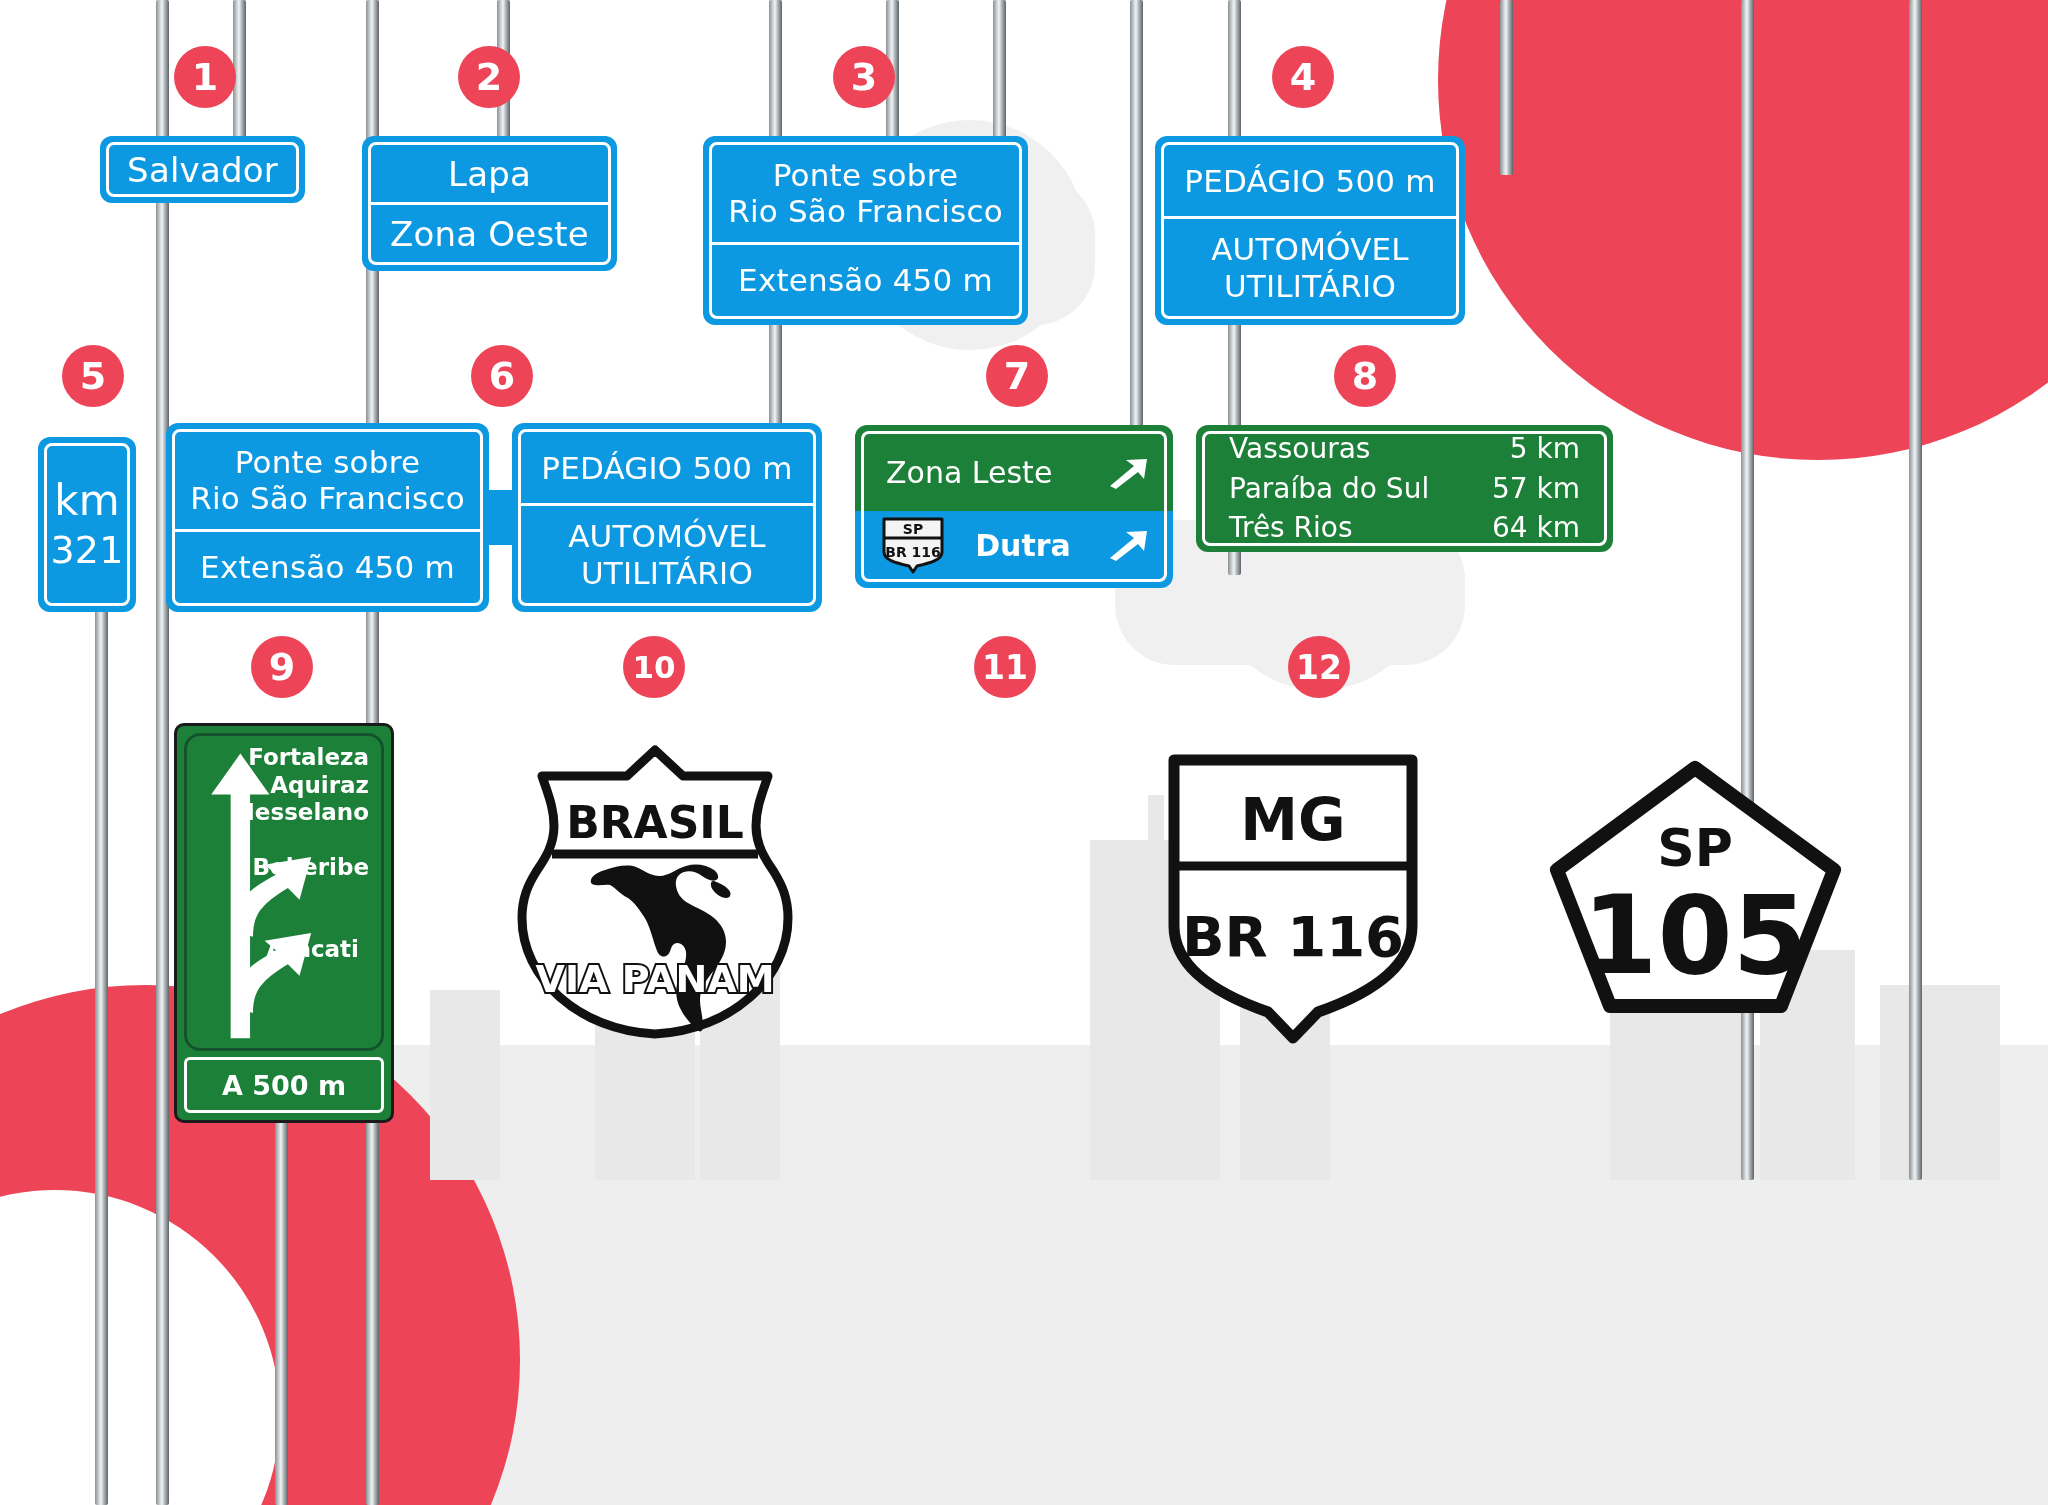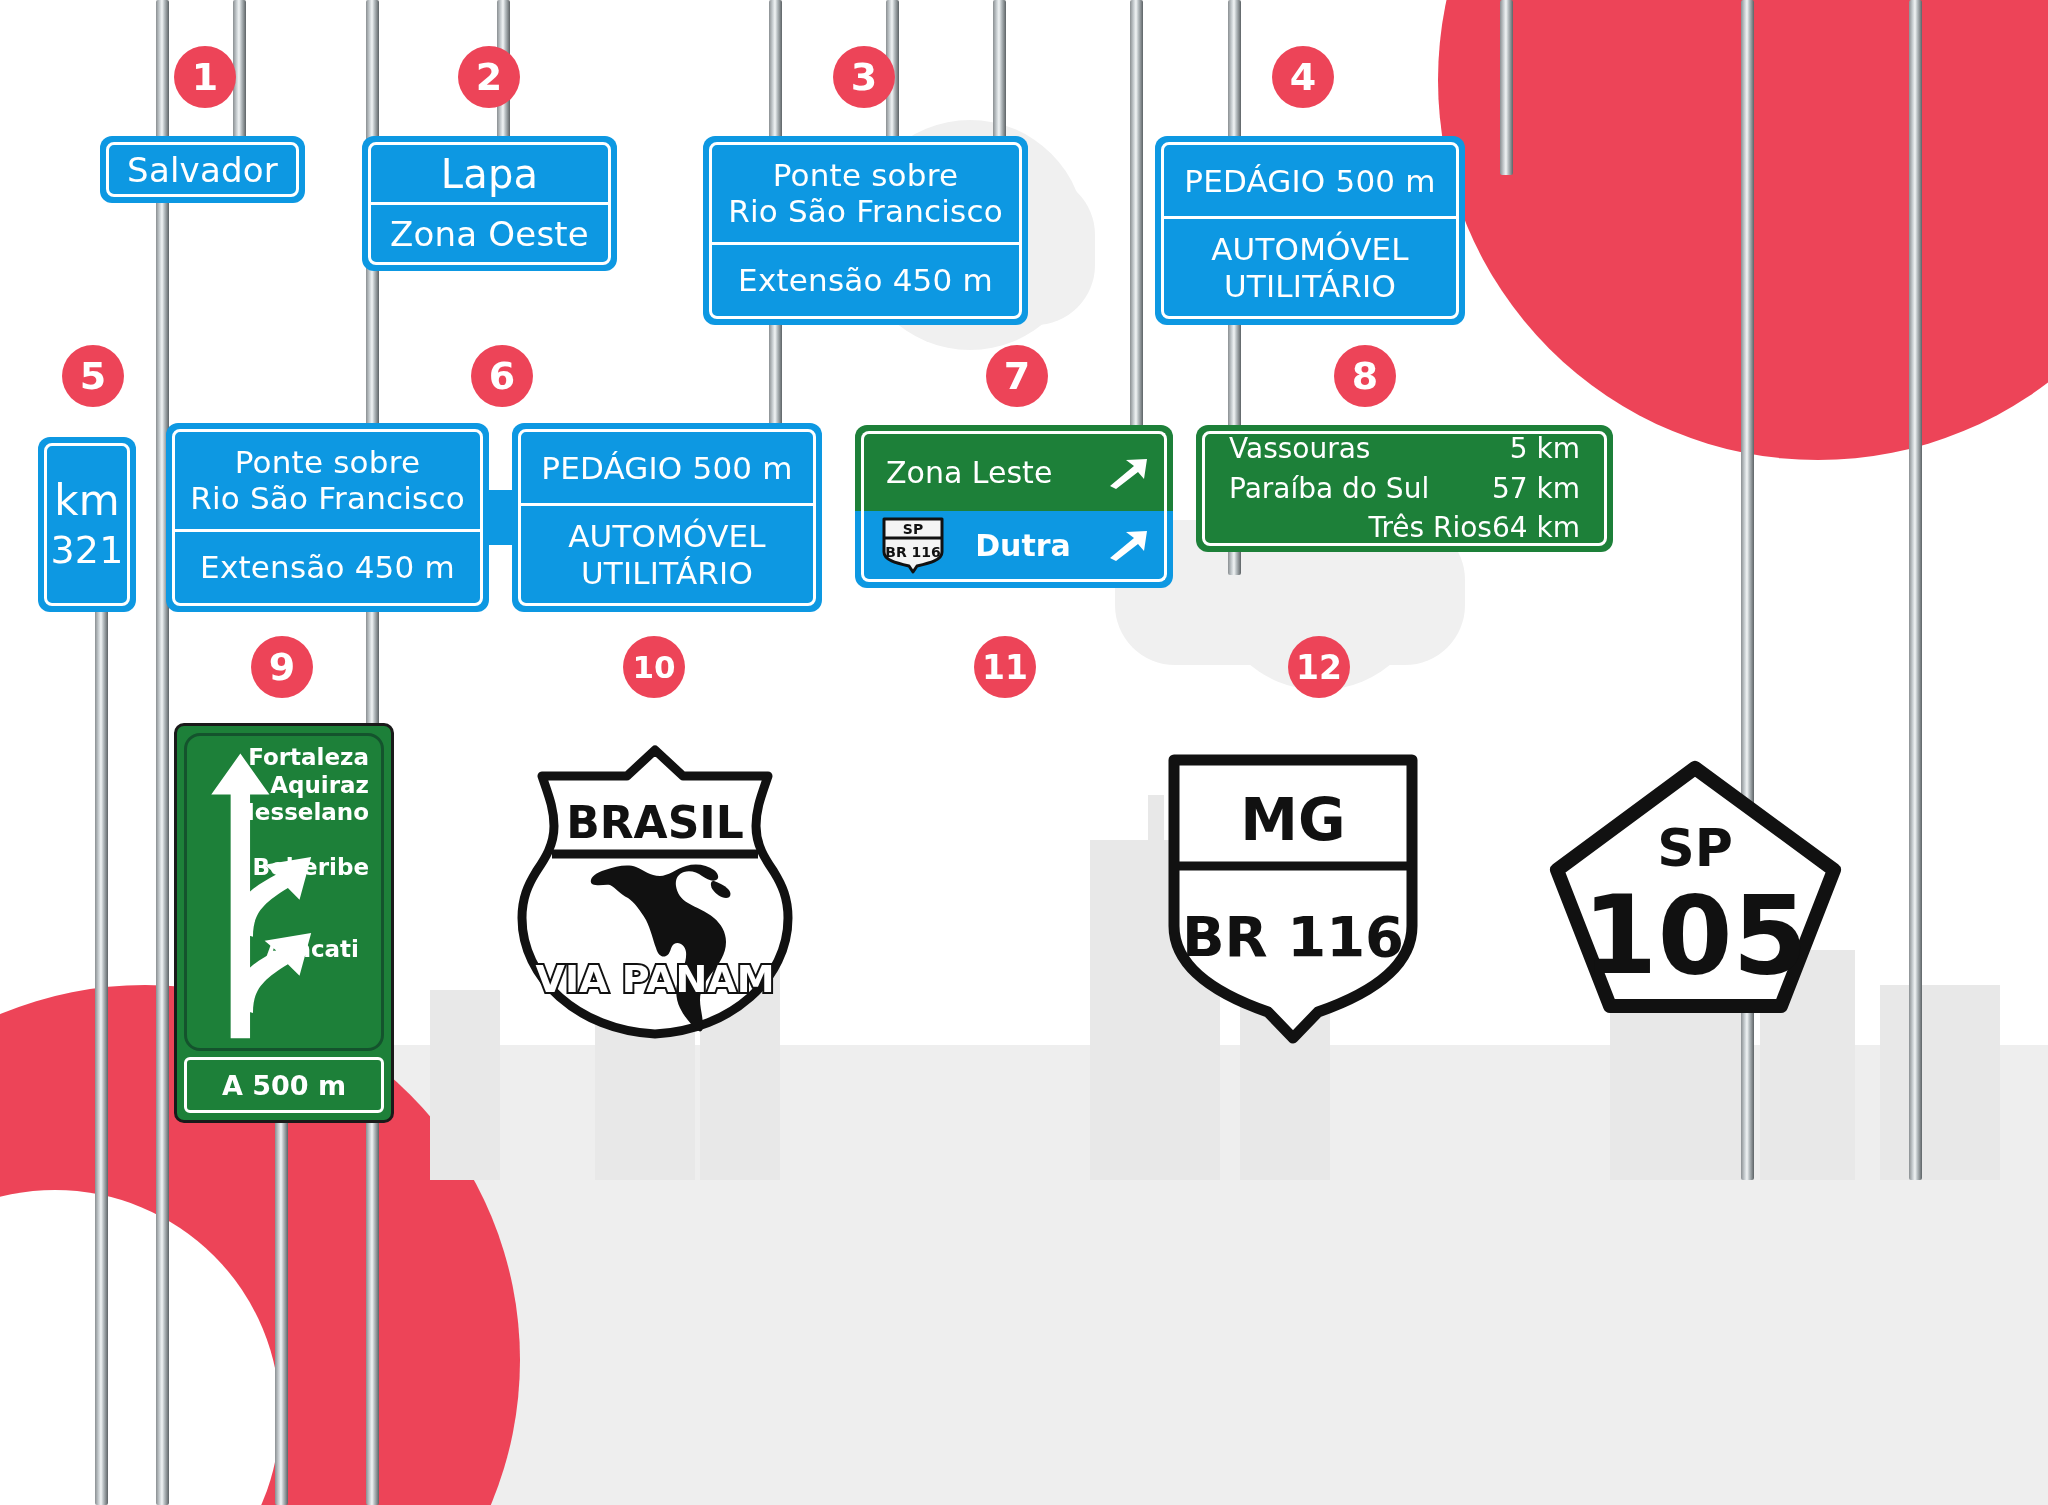--- a/index.html
+++ b/index.html
@@ -127,21 +127,21 @@
     </div>
 
   <div class="sign blue" style="left:100px;top:136px;width:205px;height:67px;">
     <div class="inner">
       <div class="row" style="flex:1;font-size:34px;">Salvador</div>
     </div>
   </div>
 
   <div class="sign blue" style="left:362px;top:136px;width:255px;height:135px;">
     <div class="inner">
-      <div class="row" style="flex:1;font-size:40px;">Lapa</div>
+      <div class="row" style="flex:1;font-size:34px;">Lapa</div>
       <div class="divider"></div>
       <div class="row" style="flex:1;font-size:34px;">Zona Oeste</div>
     </div>
   </div>
 
   <div class="sign blue" style="left:703px;top:136px;width:325px;height:189px;">
     <div class="inner">
       <div class="row" style="flex:1.35;flex-direction:column;font-size:31px;line-height:1.18;">
         <span>Ponte sobre</span>
         <span>Rio São Francisco</span>
@@ -224,21 +224,21 @@
   <div class="sign green" style="left:1196px;top:425px;width:417px;height:127px;">
     <div class="inner" style="padding:14px 24px;justify-content:center;">
       <div style="display:flex;justify-content:space-between;color:#fff;font-size:28px;line-height:1.42;">
         <span>Vassouras</span>
         <span>5 km</span>
       </div>
       <div style="display:flex;justify-content:space-between;color:#fff;font-size:28px;line-height:1.42;">
         <span>Paraíba do Sul</span>
         <span>57 km</span>
       </div>
-      <div style="display:flex;justify-content:flex-end;color:#fff;font-size:28px;line-height:1.42;">
+      <div style="display:flex;justify-content:space-between;color:#fff;font-size:28px;line-height:1.42;">
         <span>Três Rios</span>
         <span>64 km</span>
       </div>
     </div>
   </div>
 
   <div style="position:absolute;left:174px;top:723px;width:220px;height:400px;background:#1d8039;border:3px solid #1a1a1a;border-radius:10px;box-sizing:border-box;padding:7px;z-index:4;display:flex;flex-direction:column;gap:6px;">
 
     <div style="position:relative;flex:1;border:3px solid #14532d;border-radius:16px;box-sizing:border-box;overflow:hidden;">
 

